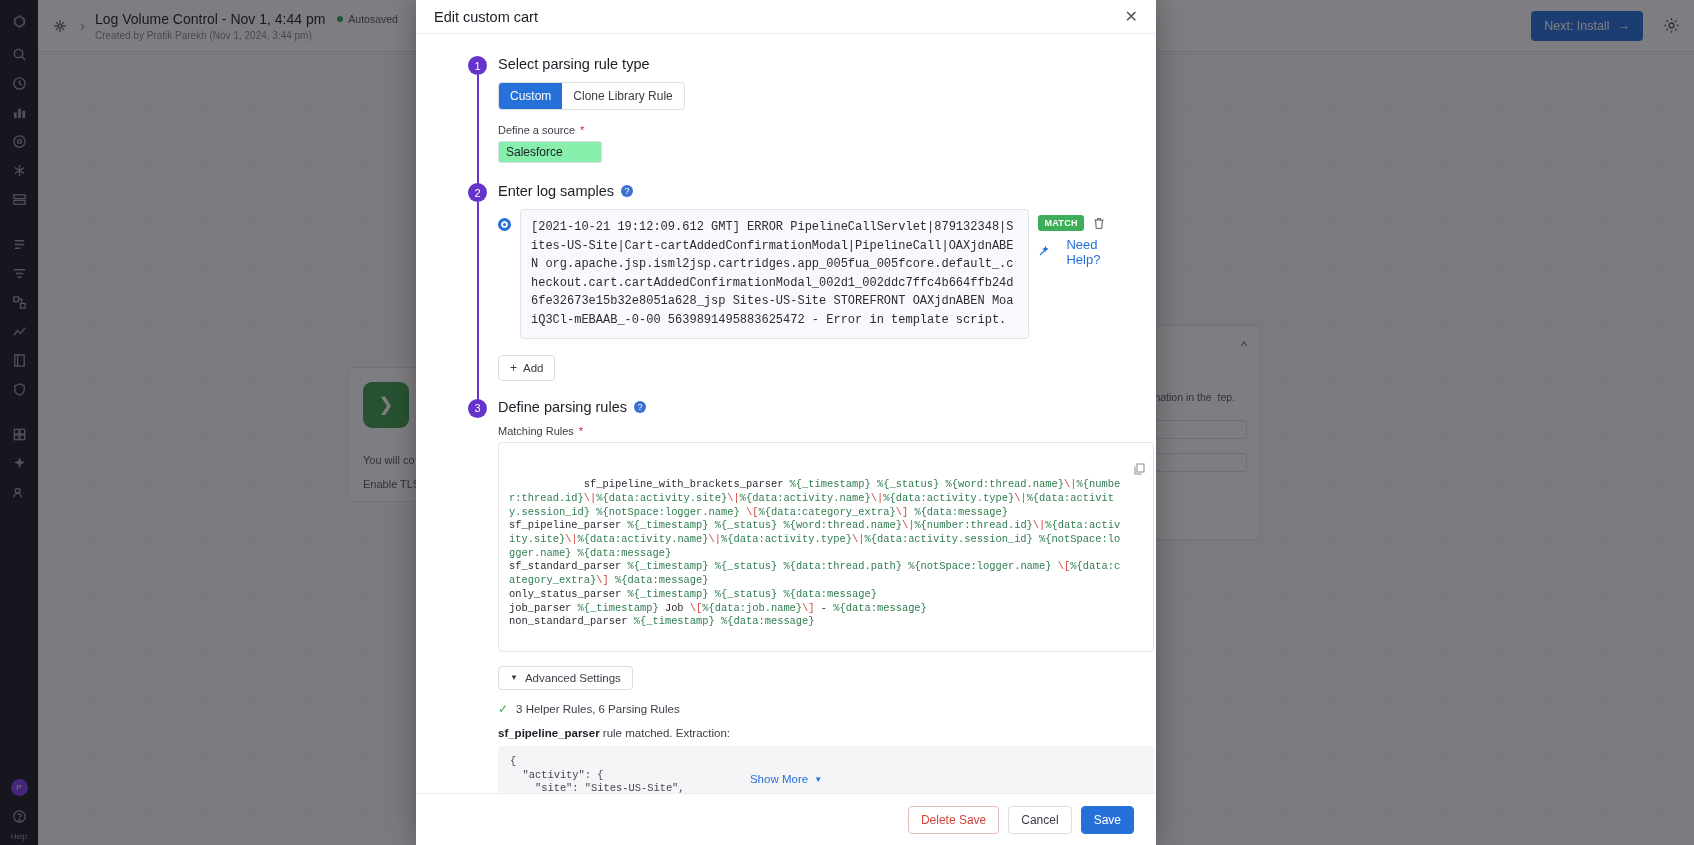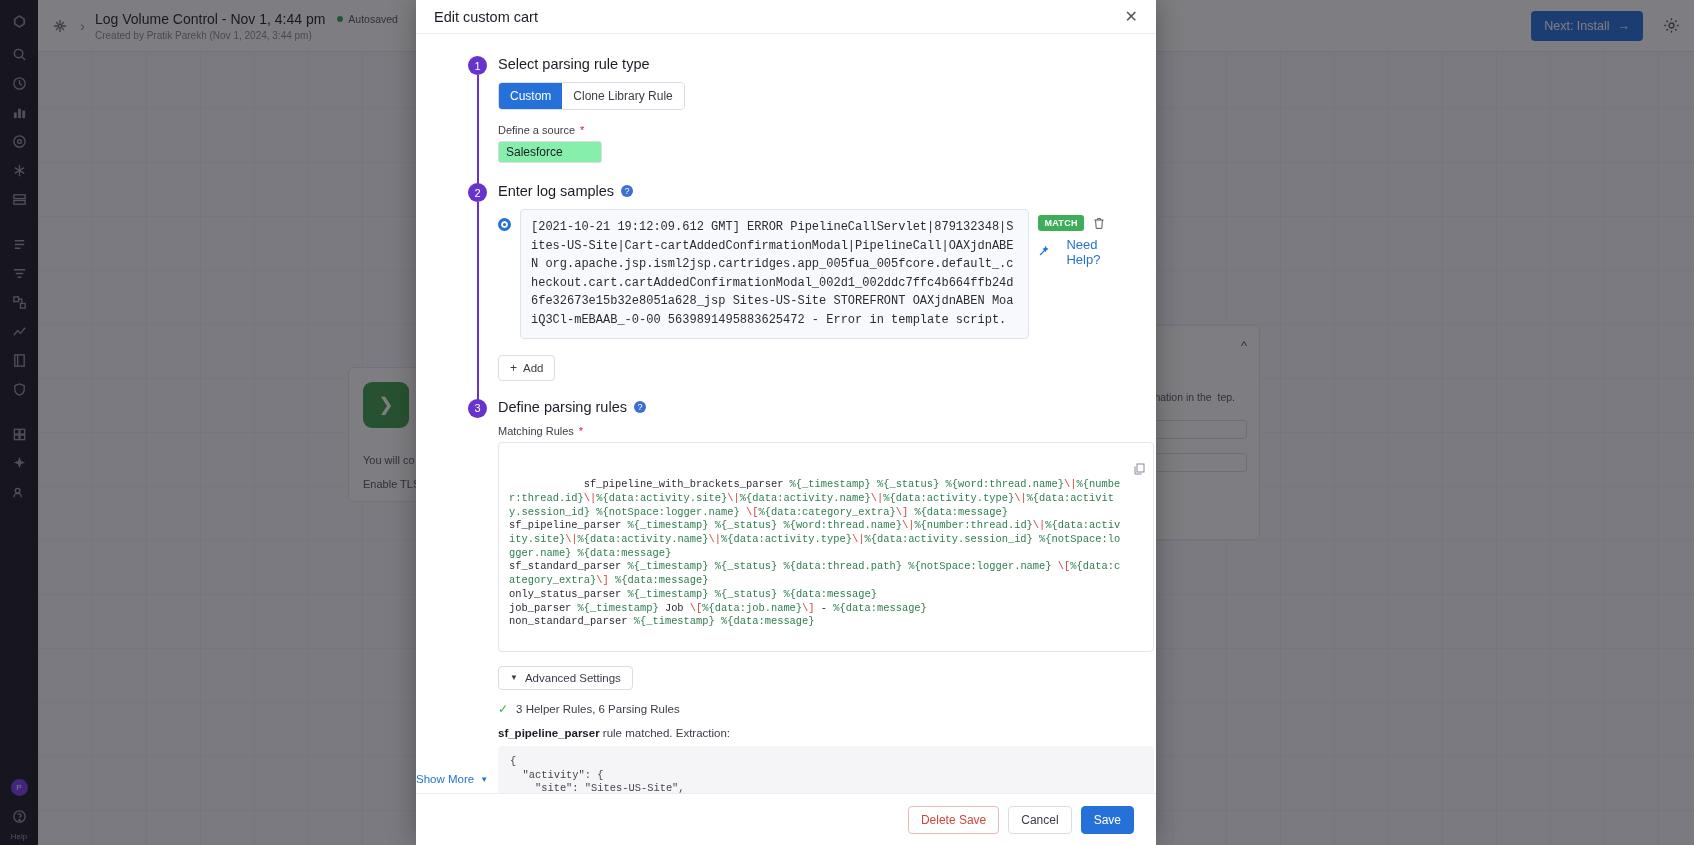--- a/index.html
+++ b/index.html
@@ -204,21 +204,21 @@
   .check-g { color:#3fae5a; font-size: 12px; }
   .matched-line { margin-top: 11px; font-size: 11.5px; color:#3c3c48; }
   .matched-line b { font-family:"Liberation Sans", sans-serif; color:#1d1d27; }
   .json-box {
     margin-top: 7px; background:#f5f5f7; border-radius:4px; padding: 9px 12px;
     font-family:"Liberation Mono", monospace; font-size: 10.4px; line-height: 1.32;
     color:#44444f; white-space: pre; width: 656px; height: 106px; overflow:hidden;
   }
   .show-more {
     position:absolute; left:0; right:0; bottom: 8px;
-    display:flex; align-items:center; justify-content:flex-start; gap:6px;
+    display:flex; align-items:center; justify-content:center; gap:6px;
     font-size: 11.5px; color:#2670d9; cursor:pointer;
   }
   .show-more .caret { font-size: 8px; }
 
   .fbtn {
     font-size: 12px; border-radius: 4px; padding: 6px 12px; cursor:pointer;
     border:1px solid #dcdce4; background:#fff; color:#3c3c48;
   }
   .fbtn.danger { color:#d0453c; border-color:#e8b9b6; }
   .fbtn.primary { background:#2670d9; color:#fff; border-color:#2670d9; }

